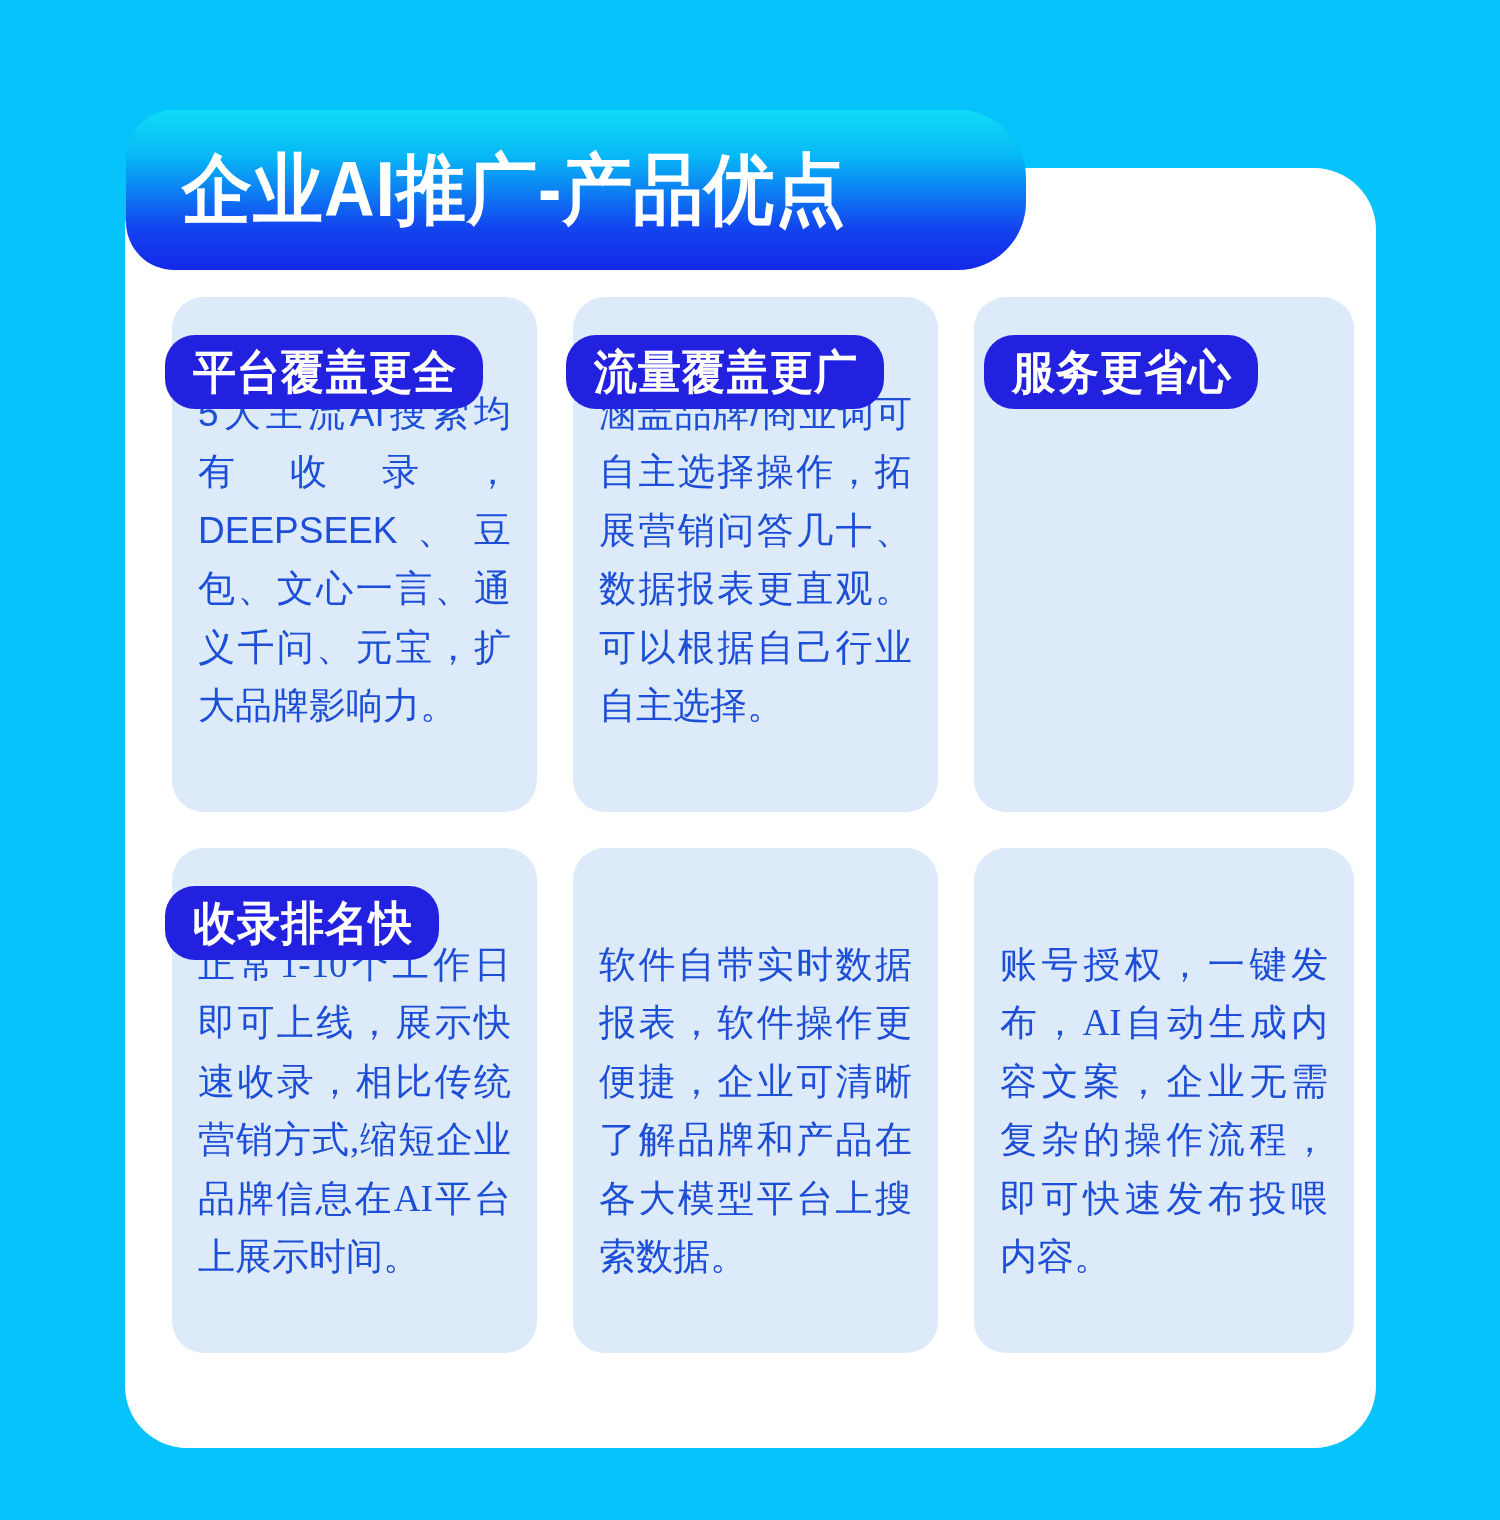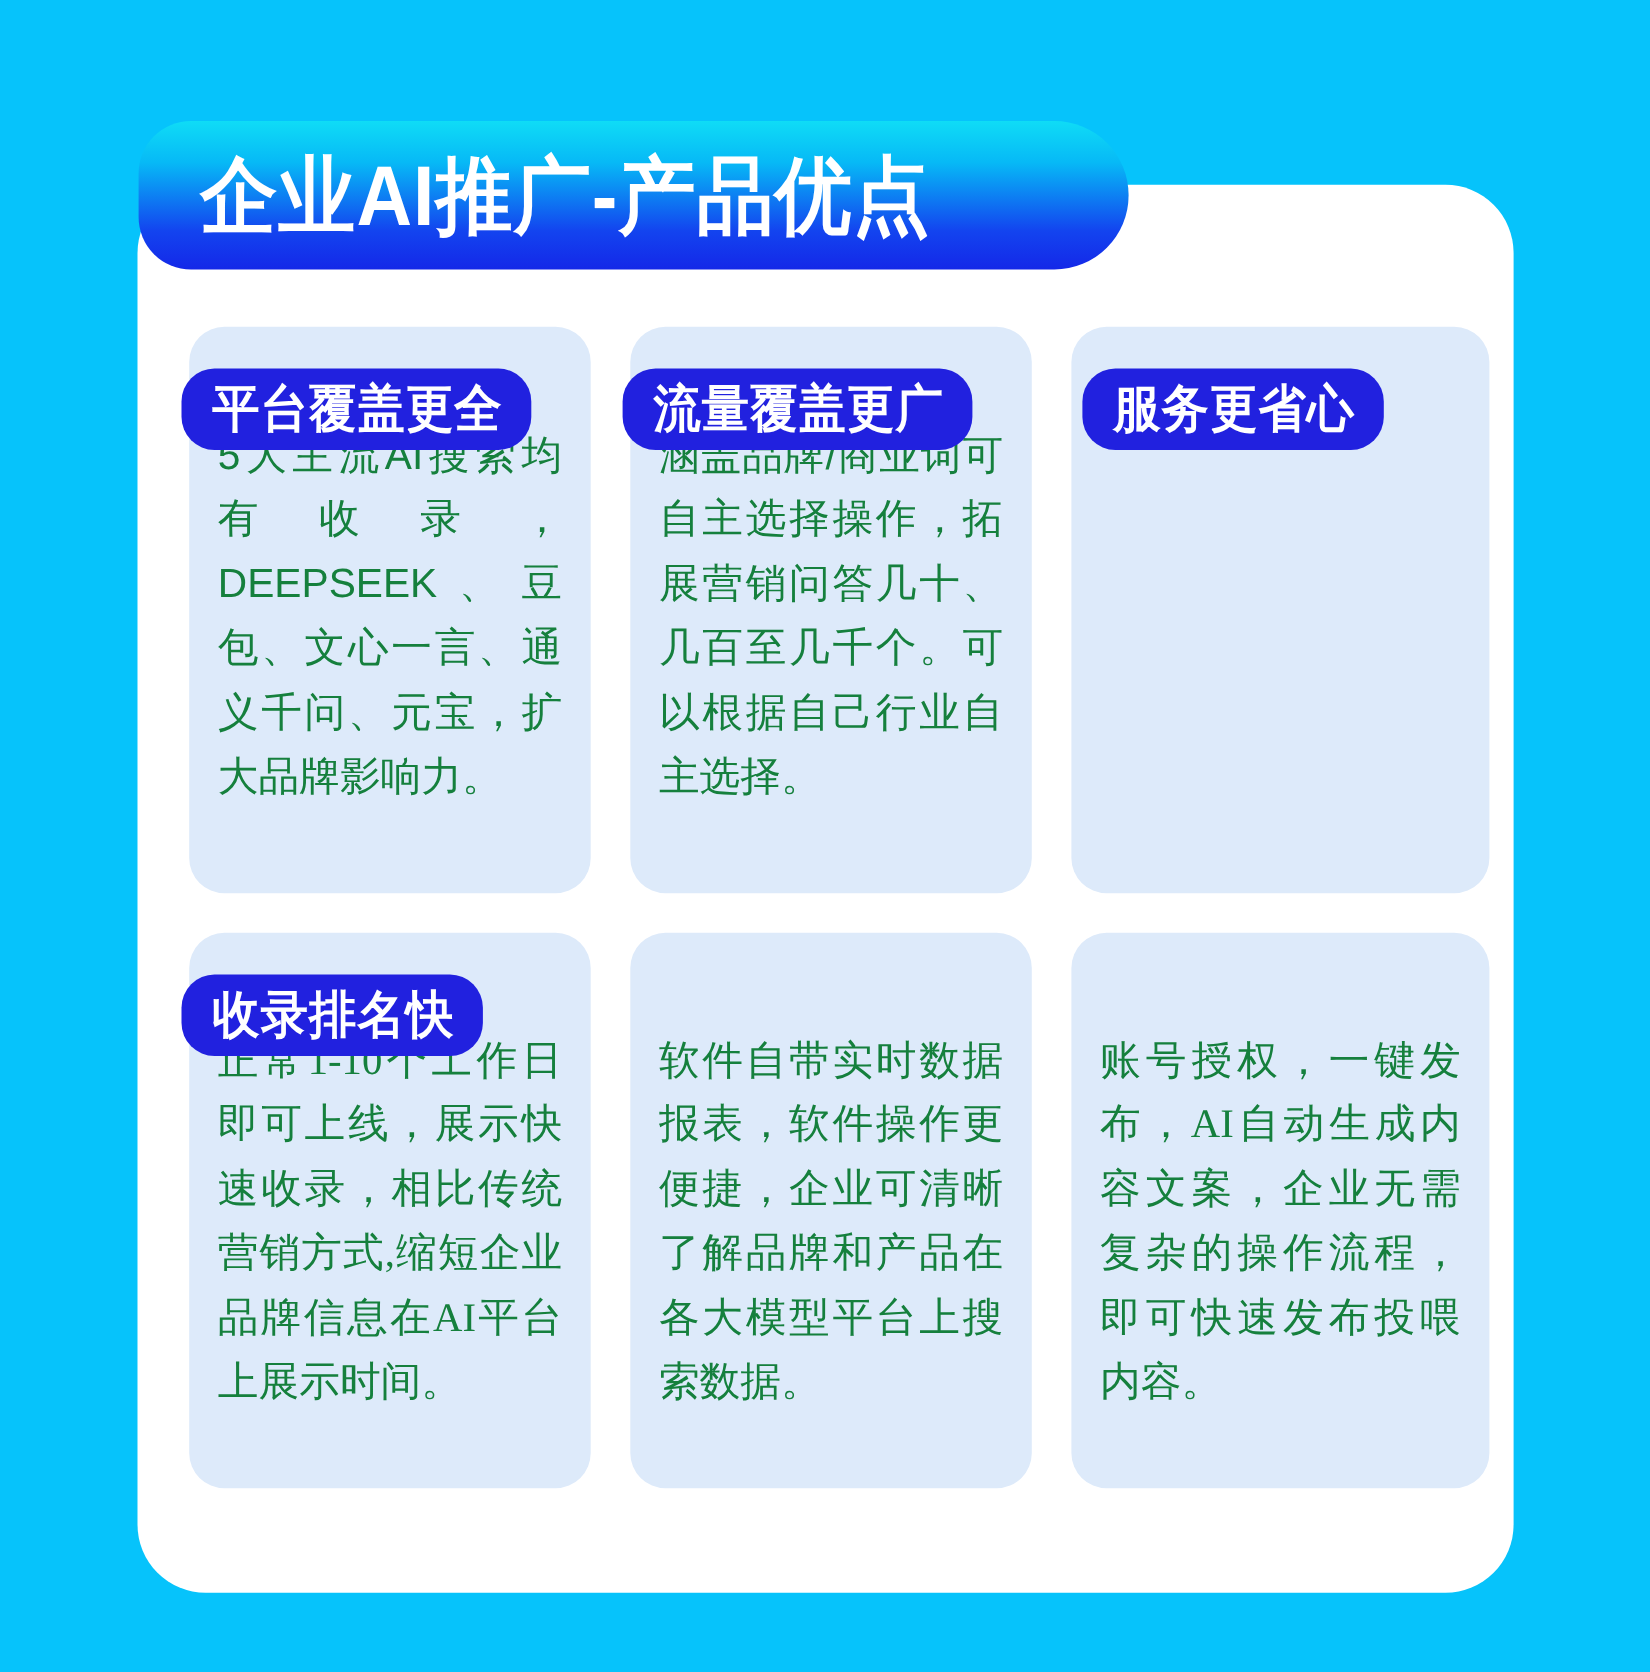--- a/index.html
+++ b/index.html
@@ -16,21 +16,21 @@
     left:125px; top:168px;
     width:1251px; height:1280px;
     background:#FFFFFF;
     border-radius:62px;
   }
 
   
   #title-banner{
     position:absolute;
     left:126px; top:110px;
-    width:900px; height:135px;
+    width:900px; height:160px;
     border-radius:48px 68px 68px 48px;
     background:linear-gradient(180deg,#0FDCF6 0%,#07B9F6 28%,#1344EF 74%,#1428E8 100%);
     display:flex; align-items:center;
     padding-left:56px;
     z-index:5;
   }
   #title-banner .txt{
     color:#FFFFFF;
     font-size:70px;
     font-weight:bold;
@@ -76,21 +76,21 @@
     font-size:43px;
     font-weight:bold;
     line-height:1;
     letter-spacing:1px;
     transform:scaleY(1.08);
   }
   .feature-card:nth-child(3) .card-badge,
   .feature-card:nth-child(6) .card-badge{ left:10px; }
 
   .card-body{
-    color:#15803d;
+    color:#1d4ed8;
     font-size:37px;
     line-height:1.58;
     letter-spacing:0px;
     text-align:justify;
     text-justify:inter-character;
   }
 </style>
 </head>
 <body>
 
@@ -106,21 +106,21 @@
     <div class="card-badge">
       <span class="btxt">平台覆盖更全</span>
     </div>
     <div class="card-body">5大主流AI搜索均有收录，DEEPSEEK、豆包、文心一言、通义千问、元宝，扩大品牌影响力。</div>
   </div>
 
   <div class="feature-card">
     <div class="card-badge">
       <span class="btxt">流量覆盖更广</span>
     </div>
-    <div class="card-body">涵盖品牌/商业词可自主选择操作，拓展营销问答几十、几百至几千个。可以根据自己行业自主选择。</div>
+    <div class="card-body">涵盖品牌/商业词可自主选择操作，拓展营销问答几十、数据报表更直观。可以根据自己行业自主选择。</div>
   </div>
 
   <div class="feature-card">
     <div class="card-badge">
       <span class="btxt">服务更省心</span>
     </div>
   </div>
 
   <div class="feature-card row2">
     <div class="card-badge">

